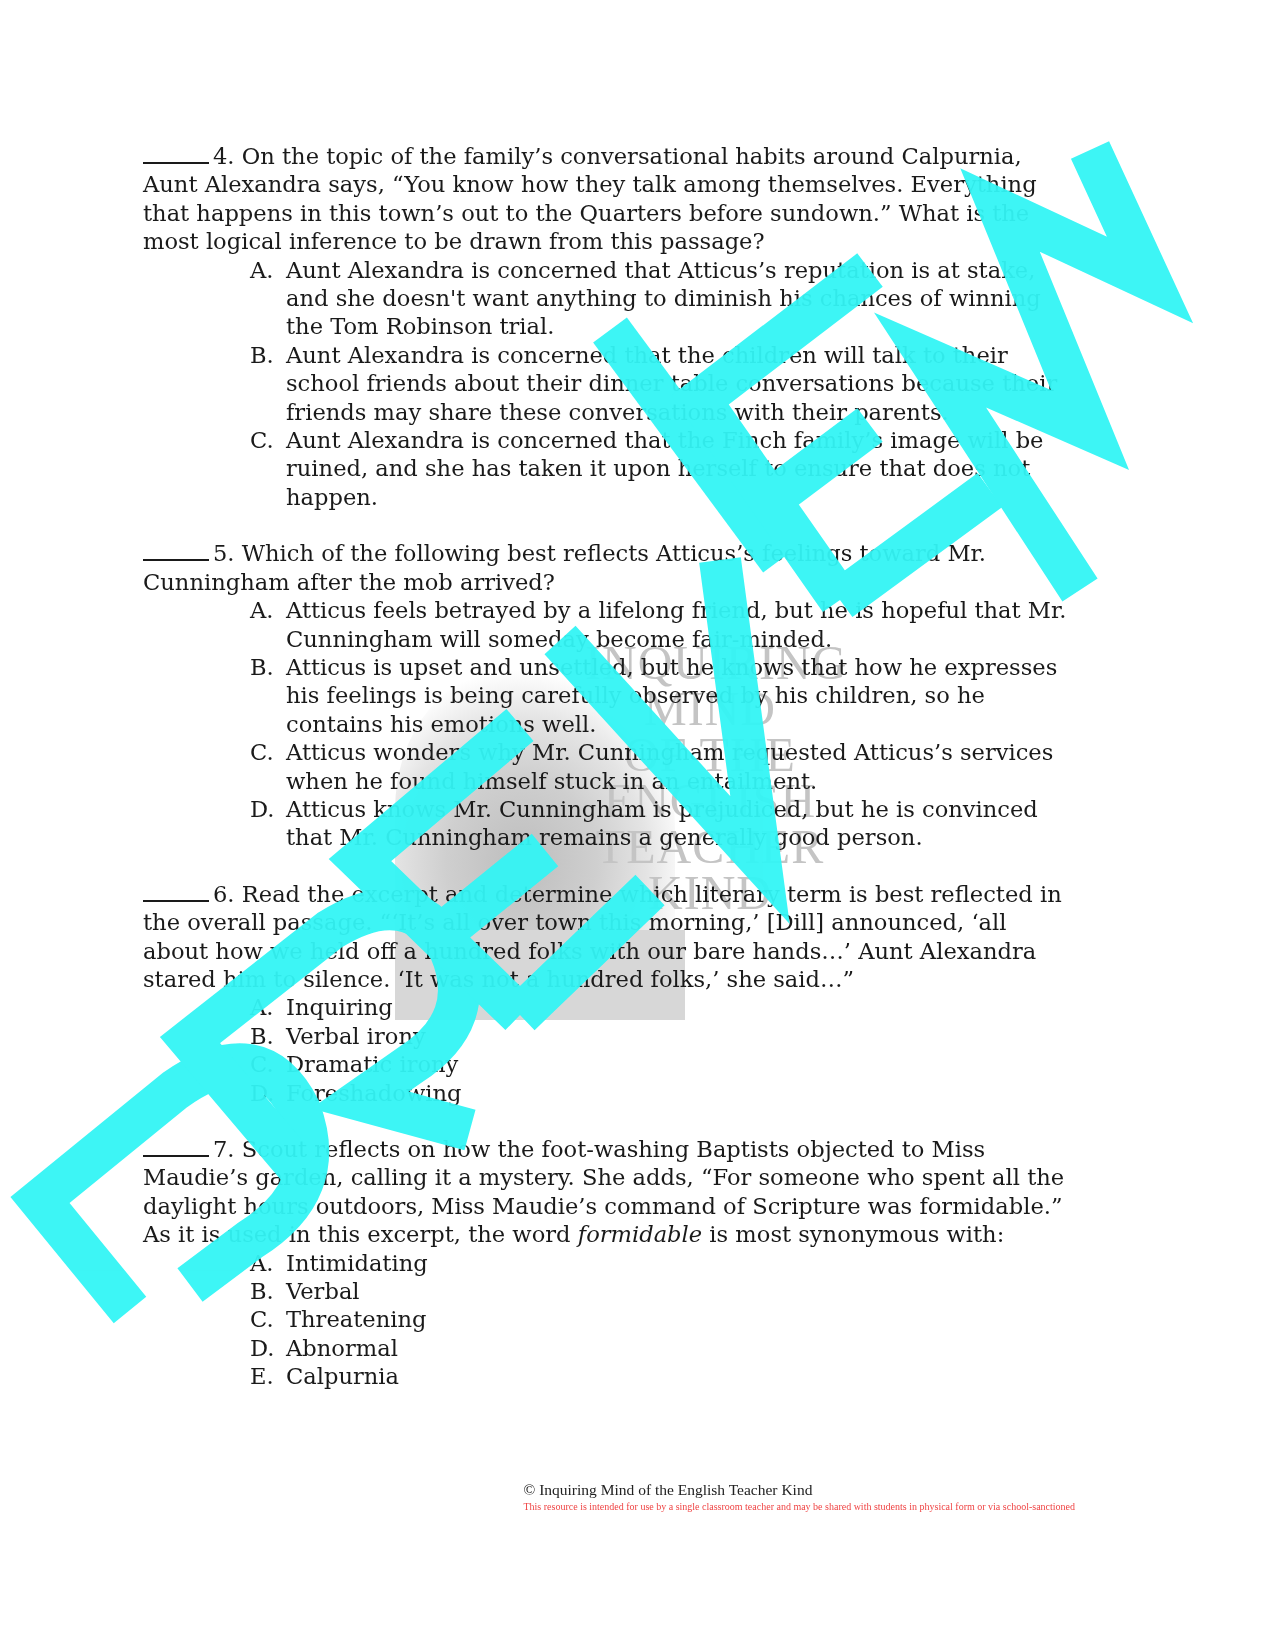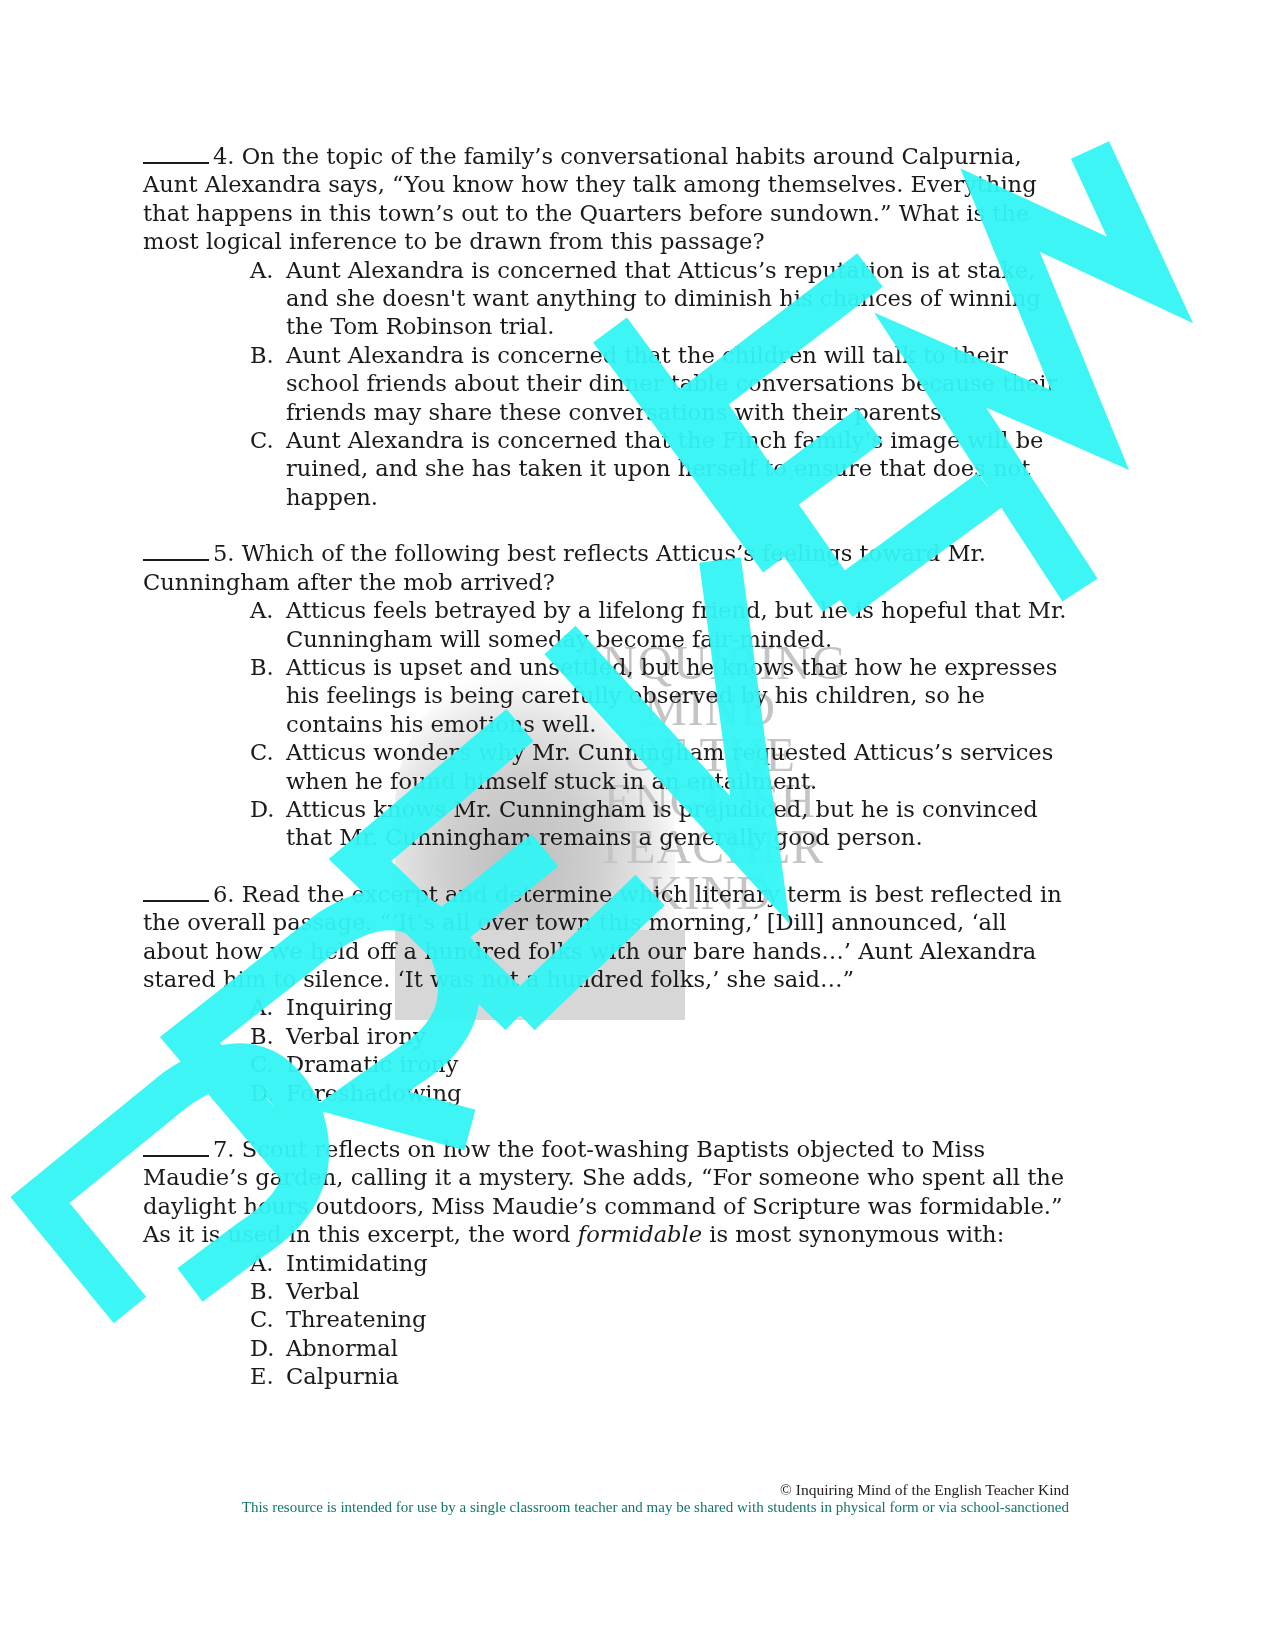--- a/index.html
+++ b/index.html
@@ -32,23 +32,23 @@
   .q { margin:0 0 28px 0; }
   .stem { margin:0; }
   .blank { display:inline-block; width:66px; border-bottom:2px solid #1a1a1a; height:20px; vertical-align:baseline; margin-right:4px; }
   .opts { list-style:none; margin:0; padding:0 0 0 107px; }
   .opts li { display:flex; }
   .opts .letter { width:36px; flex:none; }
   .opts .txt { flex:1; }
   em { }
 
   
-  .footer { position:absolute; right:206px; top:1480px; text-align:right; z-index:2; font-family:"Liberation Serif", serif; }
+  .footer { position:absolute; right:200px; top:1480px; text-align:left; z-index:2; font-family:"Liberation Serif", serif; }
   .footer .copy { font-size:15.5px; color:#222; line-height:19px; }
-  .footer .terms { font-size:15px; color:#0f766e; line-height:16px; }
+  .footer .terms { font-size:10px; color:#ef4444; line-height:16px; }
 
   
   .preview { position:absolute; left:0; top:0; width:1275px; height:1650px; z-index:3; pointer-events:none; }
 </style>
 </head>
 <body>
 
 <div class="page">
 
   <div class="logo">

